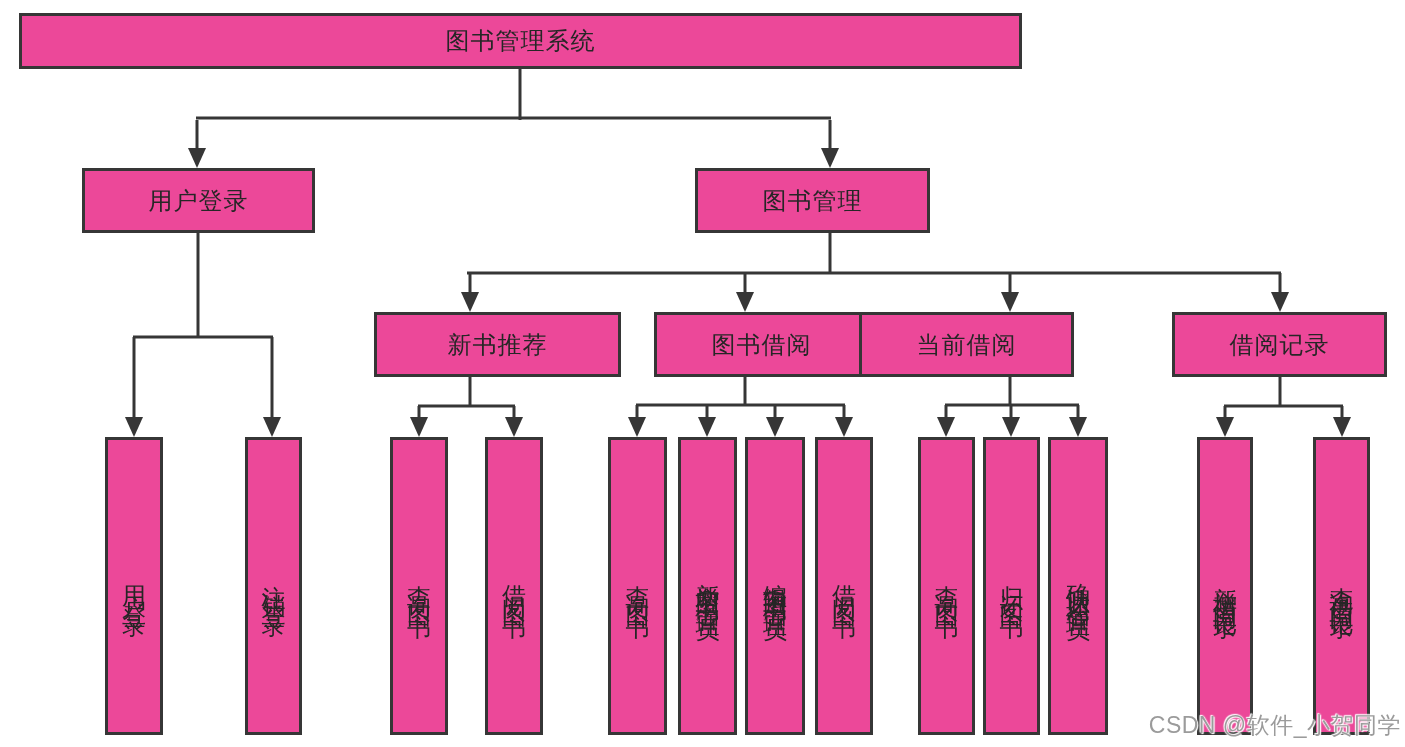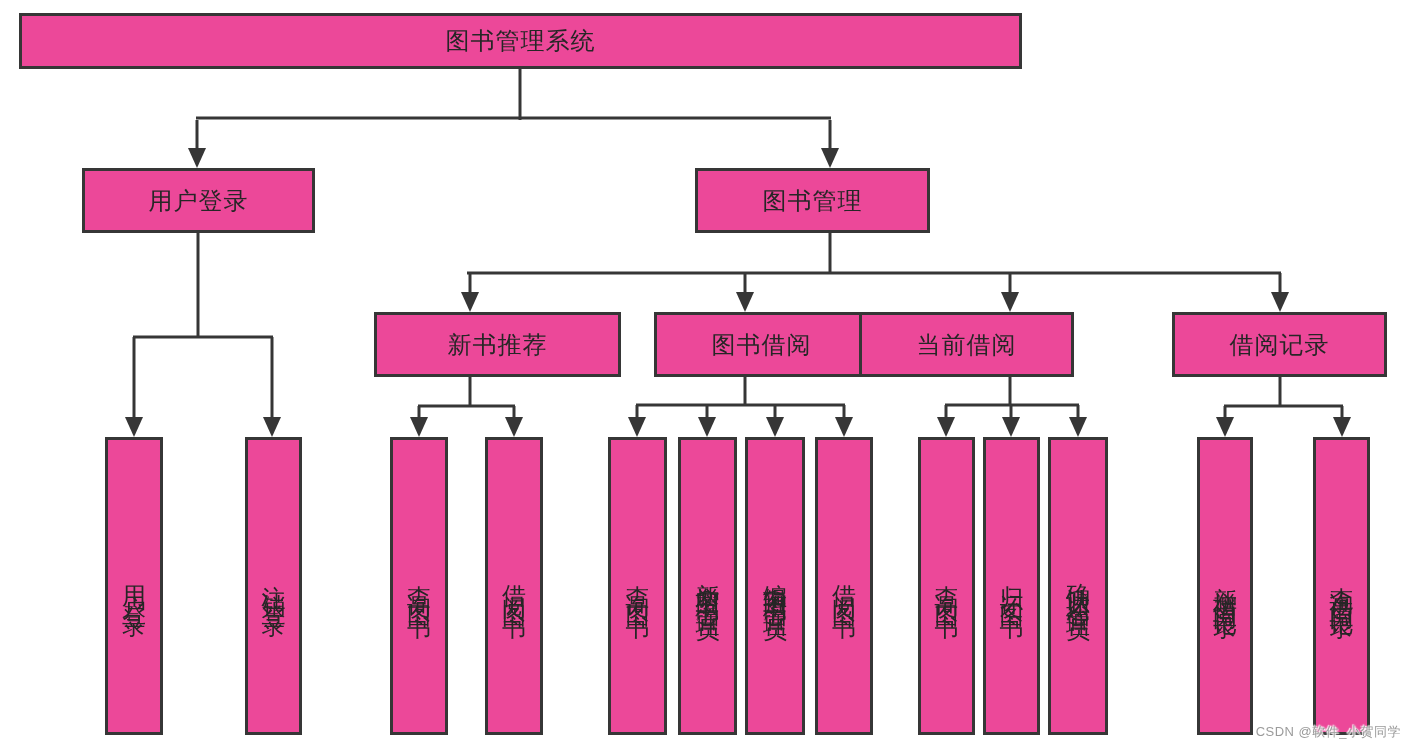--- a/index.html
+++ b/index.html
@@ -31,21 +31,21 @@
     font-family:"DejaVu Serif","Liberation Serif",serif;
     font-size:24px;line-height:1;
     letter-spacing:10px;
     color:var(--box-text,#262626);
     white-space:nowrap;
   }
   .ls6 .vlabel{letter-spacing:6px;}
   .ls5 .vlabel{letter-spacing:5px;}
   .watermark{
     position:absolute;right:4px;bottom:6px;z-index:5;
-    font-size:13px;letter-spacing:.5px;
+    font-size:23px;letter-spacing:.5px;
     color:var(--watermark,#9b9b9b);
     font-family:"Liberation Sans","DejaVu Sans",sans-serif;
     text-shadow:0 0 2px #fff,0 0 2px #fff,1px 1px 1px #fff,-1px -1px 1px #fff;
     white-space:nowrap;
   }
   
   #n-root {left:19px; top:13px; width:1003px;height:56px}
   #n-login{left:82px; top:168px;width:233px; height:65px}
   #n-mgmt {left:695px;top:168px;width:235px; height:65px}
   #n-nb   {left:374px;top:312px;width:247px; height:65px}

